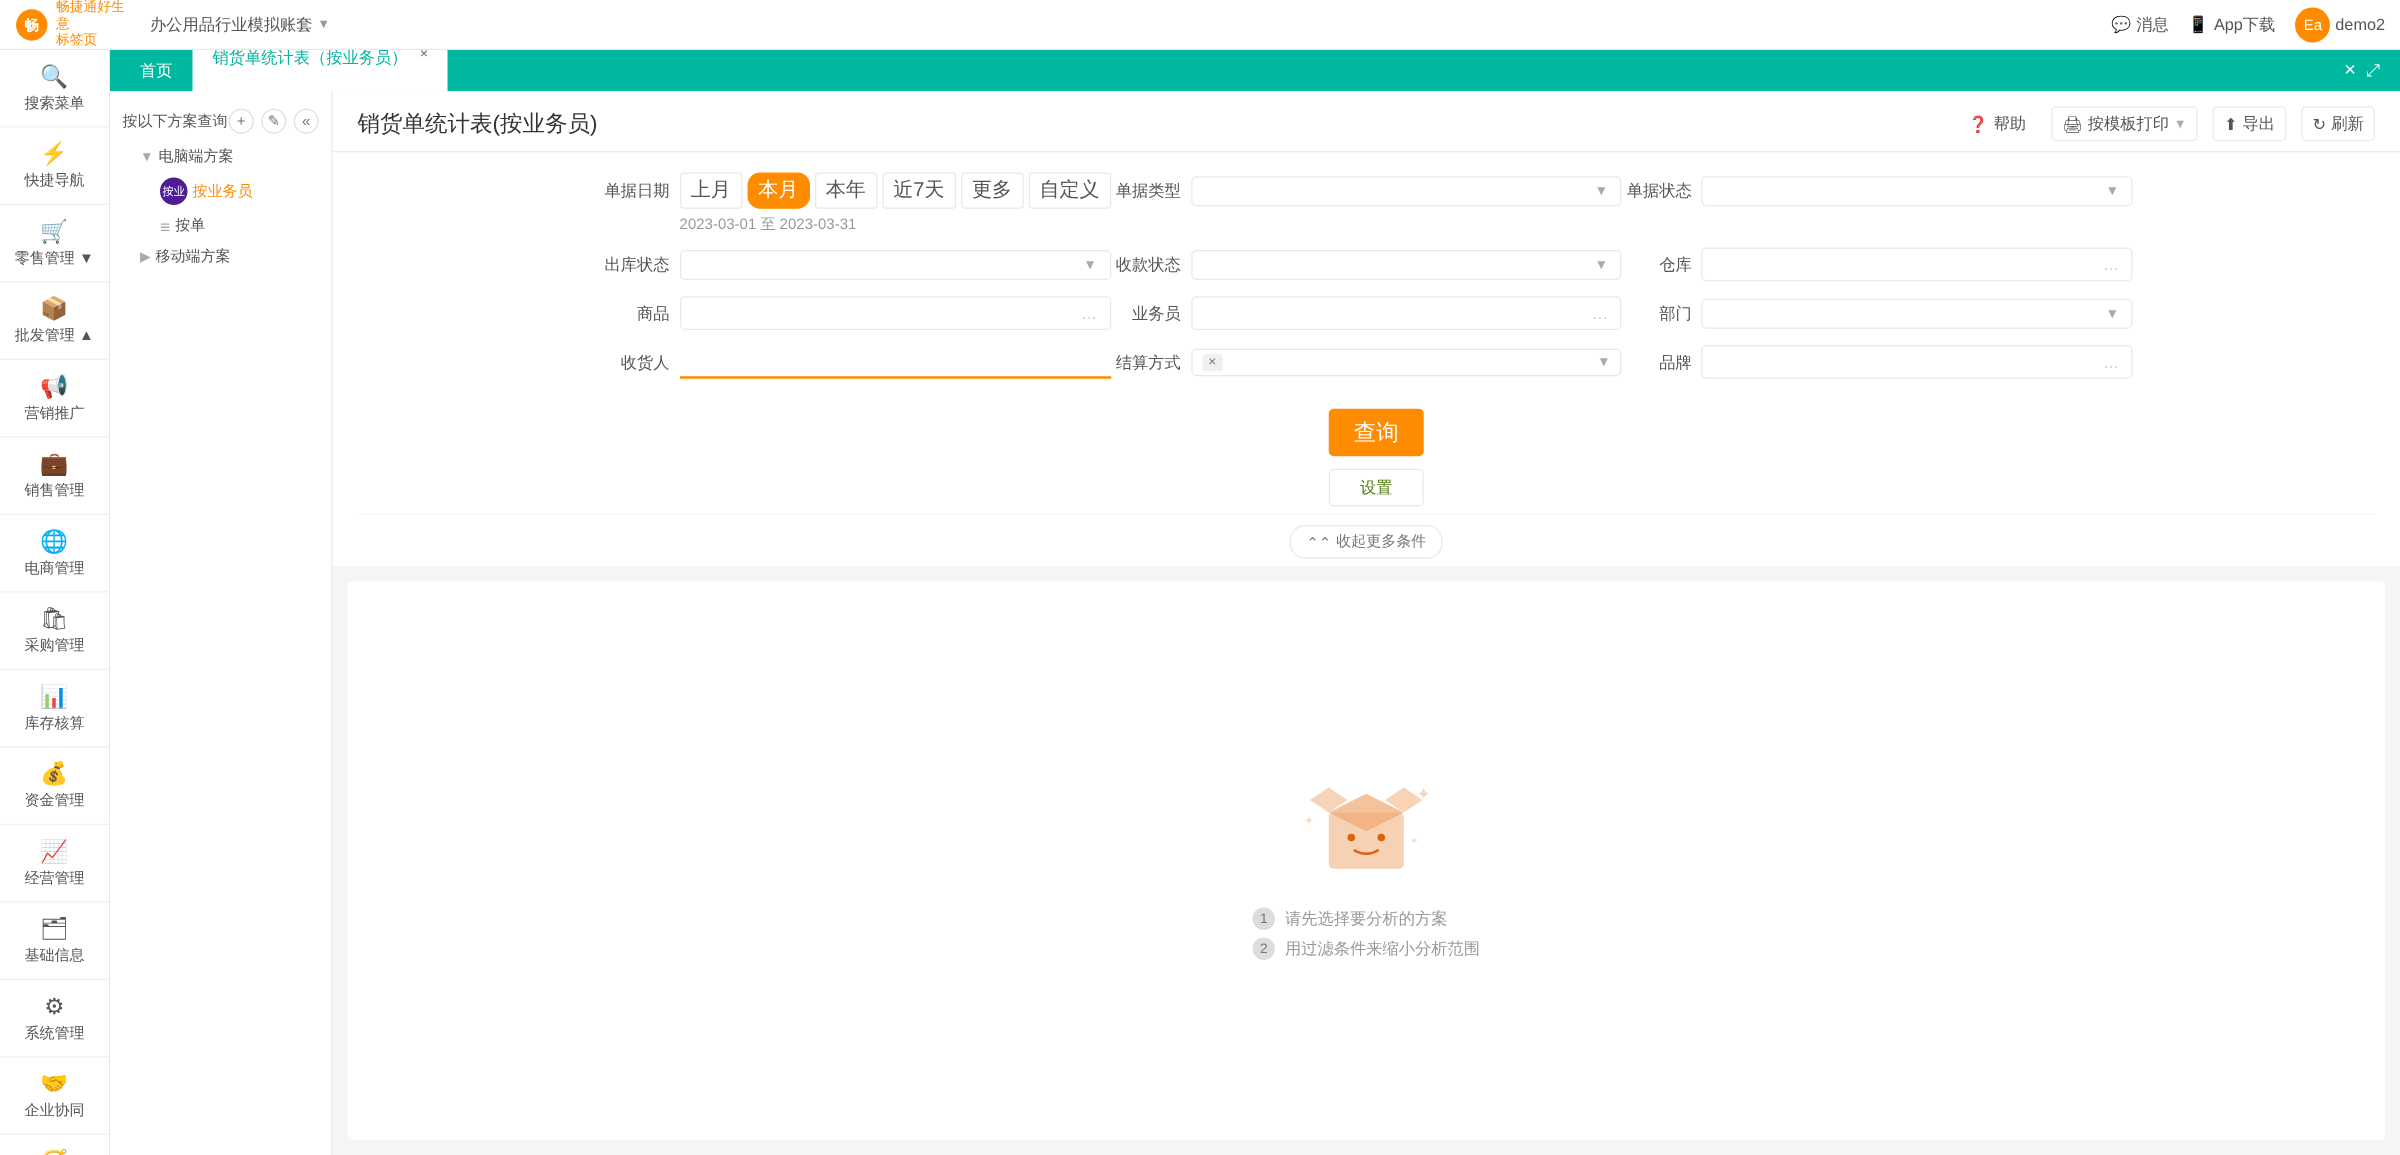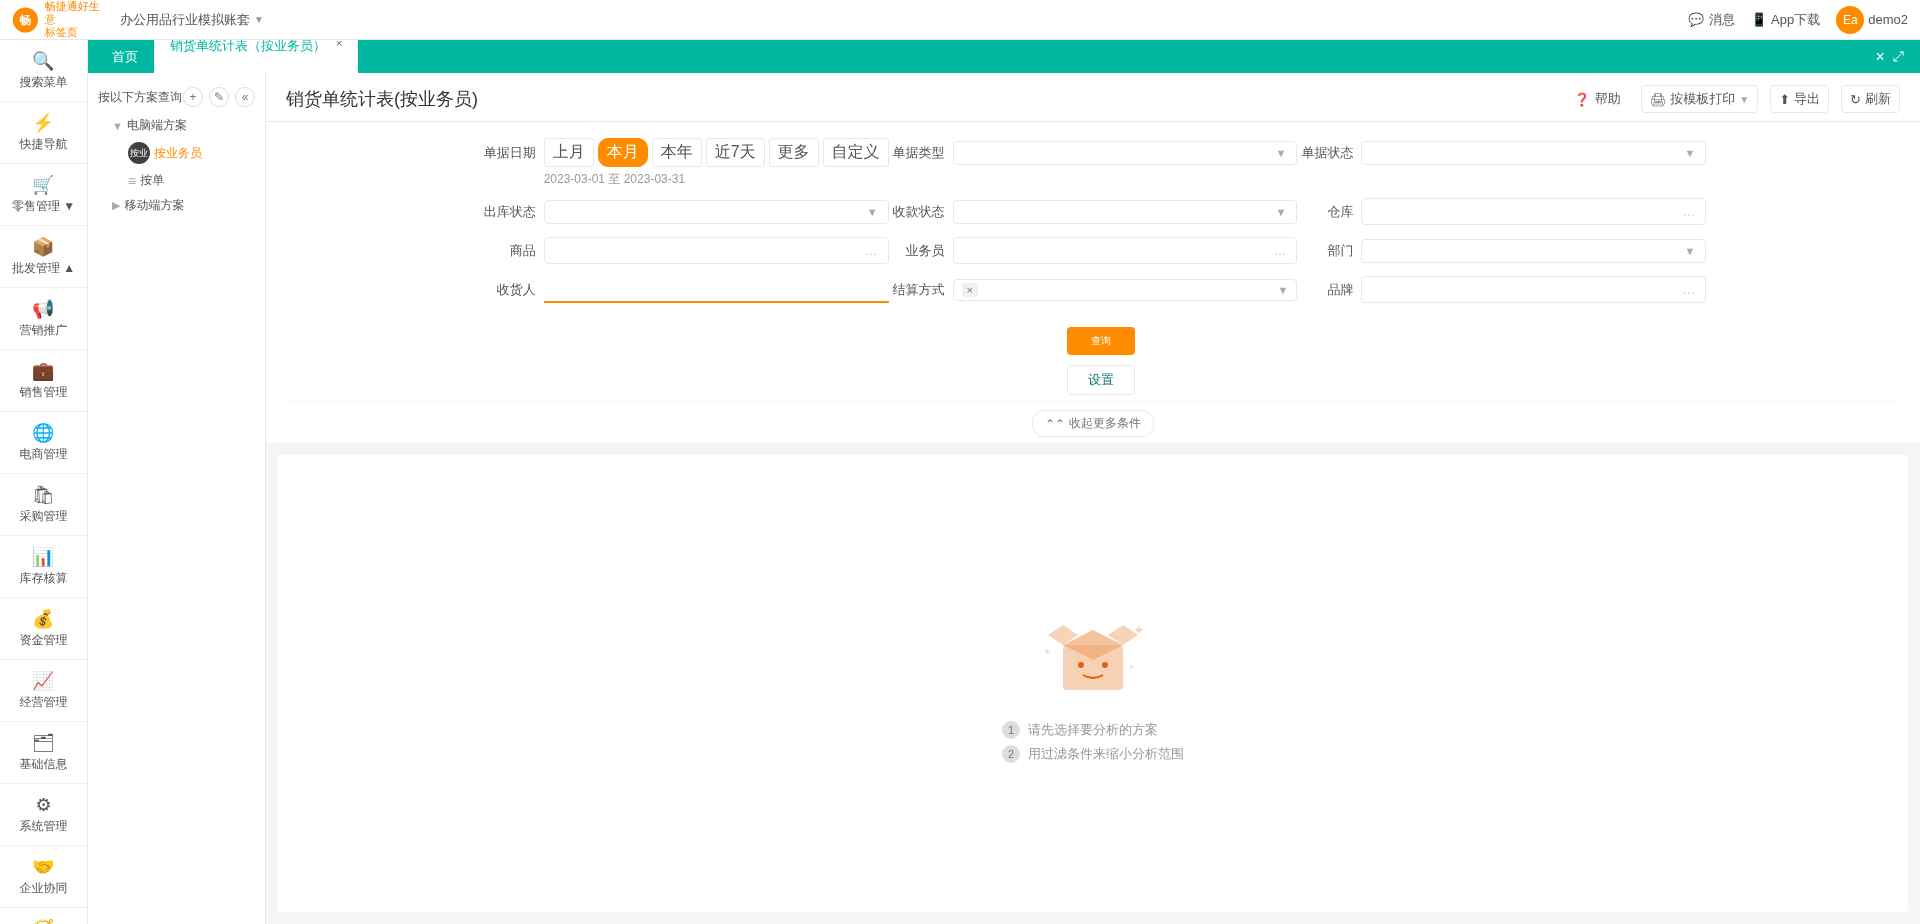--- a/index.html
+++ b/index.html
@@ -188,21 +188,21 @@
     .tree-item .tree-icon { font-size: 11px; color: #aaa; }
     .tree-item-child {
       padding-left: 24px;
     }
     .tree-item-sub-child {
       padding-left: 40px;
     }
     .tree-badge {
       width: 22px; height: 22px;
       border-radius: 50%;
-      background: #404040;
+      background: #4c1d95;
       color: #fff;
       font-size: 10px;
       display: flex; align-items: center; justify-content: center;
       flex-shrink: 0;
     }
 
     
     .right-panel {
       flex: 1;
       display: flex;
@@ -326,28 +326,28 @@
       font-size: 11px;
       flex-shrink: 0;
     }
 
     .query-btn {
       background: #ff8c00;
       color: #fff;
       border: none;
       border-radius: 4px;
       padding: 7px 20px;
-      font-size: 10px;
+      font-size: 18px;
       cursor: pointer;
       display: block;
       margin-bottom: 4px;
     }
     .settings-btn {
       background: #fff;
-      color: #0f766e;
+      color: #4d7c0f;
       border: 1px solid #e8e8e8;
       border-radius: 4px;
       padding: 5px 20px;
       font-size: 13px;
       cursor: pointer;
       display: block;
     }
 
     .filter-grid {
       display: grid;

